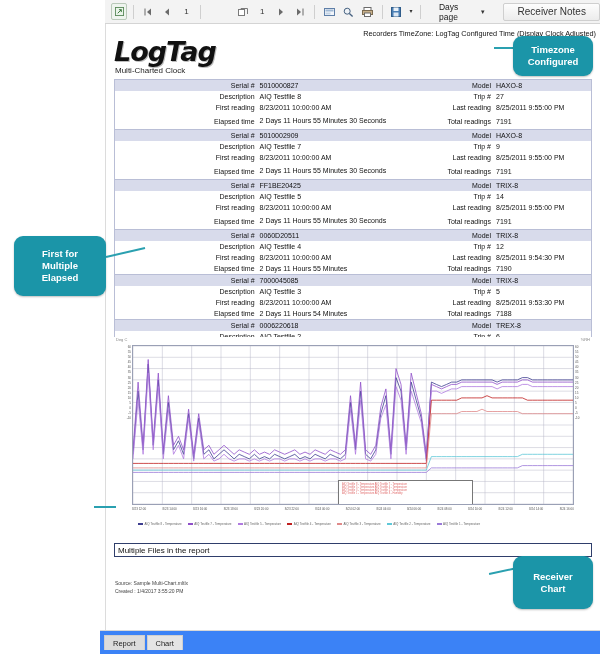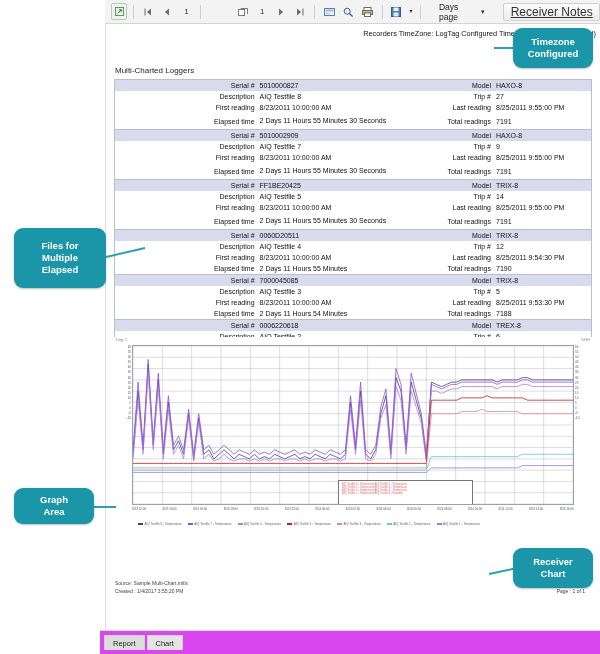--- a/index.html
+++ b/index.html
@@ -32,21 +32,21 @@
   }
   .tb-zoom{
     margin-left:8px;height:16px;display:flex;align-items:center;gap:4px;
     font-size:8.5px;color:#222;padding:0 4px;
   }
   .tb-zoom .caret{font-size:7px;color:#333;}
   .receiver-notes-btn{
     margin-left:12px;width:100px;height:16px;
     background:linear-gradient(#fdfdfd,#ececec);
     border:1px solid #cfcfcf;border-radius:2px;
-    font-size:12px;color:#333;display:flex;align-items:center;justify-content:center;text-decoration:underline;
+    font-size:10px;color:#333;display:flex;align-items:center;justify-content:center;
   }
 
   
   .page{
     position:absolute;left:105px;top:24px;width:495px;height:606px;
     background:#fff;border-left:1px solid #dcdcdc;box-sizing:border-box;
   }
 
   .tz-line{
     position:absolute;left:160px;top:5px;width:330px;text-align:right;
@@ -135,45 +135,46 @@
   }
 
   
   .footer{position:absolute;left:9px;top:556px;width:470px;height:22px;}
   .footer .fl{position:absolute;left:0;top:0;font-size:5px;color:#444;line-height:7.5px;}
   .footer .fr{position:absolute;right:0;top:8px;font-size:5px;color:#444;}
 
   
   .tabbar{
     position:absolute;left:100px;top:630px;width:500px;height:24px;
-    background:#d946ef;border-top:1px solid #d8d8d8;
+    background:#3b82f6;border-top:1px solid #d8d8d8;
     display:flex;align-items:flex-start;gap:0;padding:4px 0 0 4px;box-sizing:border-box;
   }
   .tab{
     height:14px;padding:0 8px;font-size:7.5px;color:#222;
     display:flex;align-items:center;background:#e4e4e4;border:1px solid #cfcfcf;
     border-bottom:none;margin-right:2px;
   }
   .tab.active{background:#dcdcdc;}
 
   
   .callout{
     position:absolute;background:#1b95a8;border-radius:9px;
     color:#fff;font-weight:bold;font-size:9.5px;line-height:12px;
     display:flex;align-items:center;justify-content:center;text-align:center;
     box-shadow:0 1px 2px rgba(0,0,0,.25);
+    margin-top:8px;
   }
   .callout span{display:block;}
   .leader{position:absolute;background:#2aa0b0;height:1.5px;}
   .leader-diag{position:absolute;height:1.5px;background:#2aa0b0;transform-origin:0 50%;}
 
   #c-timezone{left:513px;top:28px;width:80px;height:40px;}
   #c-info{left:14px;top:228px;width:92px;height:60px;}
   #c-graph{left:14px;top:488px;width:80px;height:36px;}
-  #c-notes{left:513px;top:548px;width:80px;height:40px;}
+  #c-notes{left:513px;top:548px;width:80px;height:53px;}
 </style>
 </head>
 <body>
 
 <div id="app">
 
   <div class="toolbar">
     <div class="tb-btn framed">
       <svg width="9" height="9" viewBox="0 0 10 10">
           <rect x="0.5" y="0.5" width="9" height="9" fill="#e9f3e9" stroke="#5a8a5a"></rect>
@@ -247,21 +248,22 @@
     <div class="tb-zoom">
       <span>Days page</span>
       <span class="caret">▾</span>
     </div>
     <div class="receiver-notes-btn">Receiver Notes</div>
   </div>
 
   <div class="page">
 
     <div class="tz-line">Recorders TimeZone: LogTag Configured Time (Display Clock Adjusted)</div>
-    <div class="subtitle">Multi-Charted Loggers</div>
+    <div class="logo">LogTag</div>
+    <div class="subtitle">Multi-Charted Clock</div>
 
     <div class="blocks" id="logger-blocks">
         <div class="blk">
           <div class="hdr">
             <div class="cellL">
               <div class="lbl">Serial #</div>
               <div class="val">5010000827</div>
             </div>
             <div class="cellR">
               <div class="lbl">Model</div>
@@ -683,20 +685,23 @@
             <span class="lg-sw" style="background: rgb(95, 200, 216);"></span>
             <span>AIQ Testfile 2 - Temperature</span>
           </div>
           <div class="lg-item">
             <span class="lg-sw" style="background: rgb(154, 122, 216);"></span>
             <span>AIQ Testfile 1 - Temperature</span>
           </div>
         </div>
     </div>
 
+    <div class="notes-box">
+      <span>Multiple Files in the report</span>
+    </div>
 
     <div class="footer">
       <div class="fl">
         <div>Source: Sample Multi-Chart.mltlx</div>
         <div>Created : 1/4/2017 3:55:20 PM</div>
       </div>
       <div class="fr">Page : 1 of 1</div>
     </div>
   </div>
 
@@ -709,33 +714,27 @@
   <div class="callout" id="c-timezone">
     <div>
       <span>Timezone</span>
       <span>Configured</span>
     </div>
   </div>
 
   <div class="leader-diag" style="left:106px;top:256px;width:40px;transform:rotate(-13deg);"></div>
   <div class="callout" id="c-info">
     <div>
-      <span>Files for</span>
+      <span>First for</span>
       <span>Multiple</span>
       <span>Elapsed</span>
     </div>
   </div>
 
   <div class="leader" style="left:94px;top:506px;width:22px;"></div>
-  <div class="callout" id="c-graph">
-    <div>
-      <span>Graph</span>
-      <span>Area</span>
-    </div>
-  </div>
 
   <div class="leader-diag" style="left:489px;top:573px;width:30px;transform:rotate(-12deg);"></div>
   <div class="callout" id="c-notes">
     <div>
       <span>Receiver</span>
       <span>Chart</span>
     </div>
   </div>
 
 </div>

